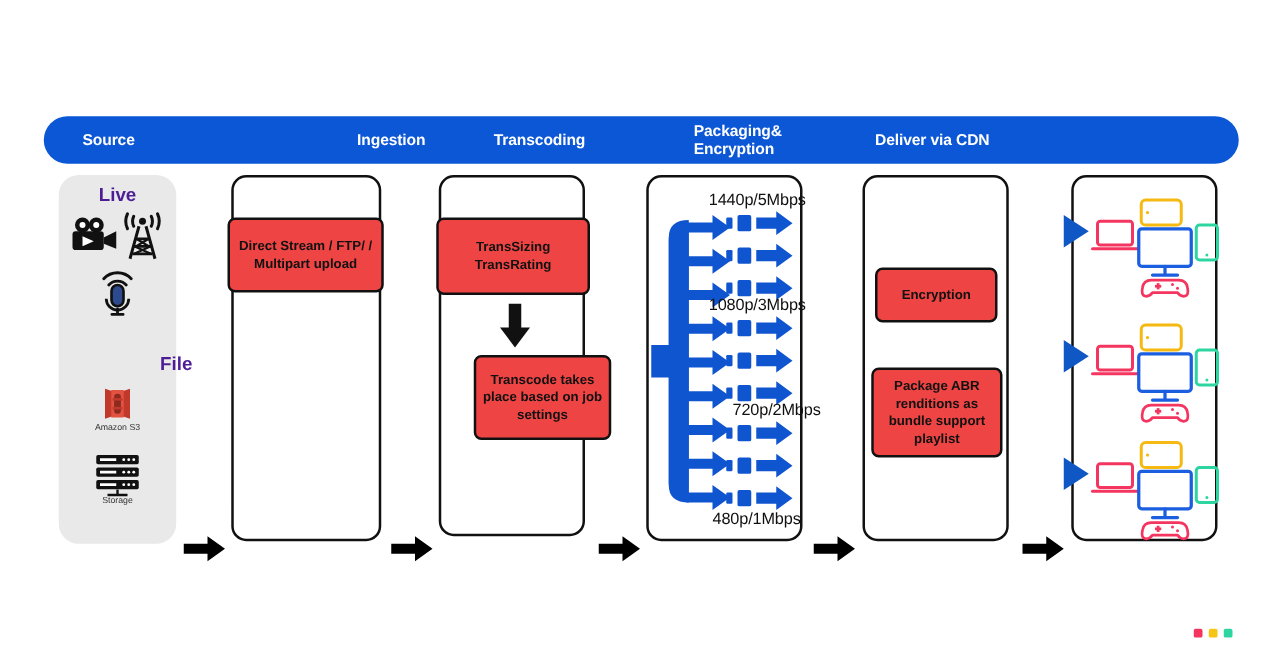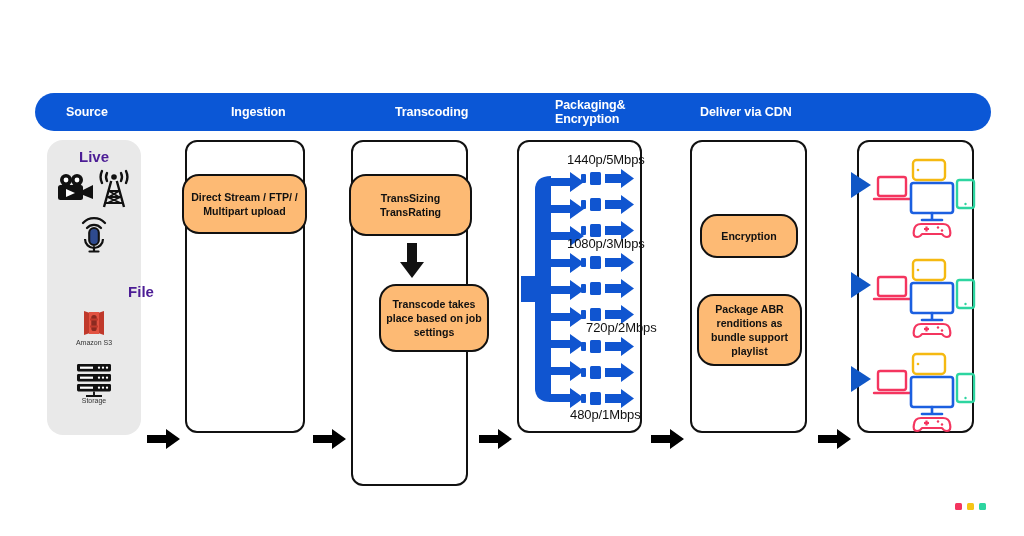--- a/index.html
+++ b/index.html
@@ -9,41 +9,41 @@
   
   #page{position:absolute;left:0;top:0;width:1024px;height:536px;
         background:#fff;border-radius:26px;overflow:hidden;}
 
   
   #header-bar{position:absolute;left:35px;top:93px;width:956px;height:38px;
               background:#0B57D6;border-radius:19px;display:flex;align-items:center;}
   .hdr-cell{flex:0 0 auto;color:#ffffff;font-weight:bold;font-size:12.5px;
             line-height:1.12;letter-spacing:-0.1px;}
   .hdr-cell.c0{width:165px;padding-left:31px;}
-  .hdr-cell.c1{width:164px;}
+  .hdr-cell.c1{width:164px;text-align:center;}
   .hdr-cell.c2{width:160px;}
   .hdr-cell.c3{width:178px;}
   .hdr-cell.c4{width:145px;}
   .hdr-cell.c5{width:140px;}
 
   
   #row{position:absolute;left:0;top:140px;width:1024px;height:300px;}
 
   .panel{position:absolute;top:0;border:2.2px solid #111;border-radius:12px;
          background:#fff;box-sizing:border-box;}
   #panel-source{left:47px;width:94px;height:295px;background:#e9e9e9;
                 border:none;border-radius:16px;}
   #panel-ingestion{left:185px;width:120px;height:293px;}
-  #panel-transcoding{left:351px;width:117px;height:346px;}
+  #panel-transcoding{left:351px;width:117px;height:289px;}
   #panel-fragmentation{left:517px;width:125px;height:293px;}
   #panel-packaging{left:690px;width:117px;height:293px;}
   #panel-cdn{left:857px;width:117px;height:293px;}
 
   
-  .box{position:absolute;border:2.2px solid #111;border-radius:17px;background:#fdba74;
+  .box{position:absolute;border:2.2px solid #111;border-radius:6px;background:#ef4444;
        box-sizing:border-box;display:flex;align-items:center;justify-content:center;
        text-align:center;font-weight:bold;font-size:10.6px;line-height:1.33;color:#111;
        padding:4px 5px;}
 
   
   .src-title{position:absolute;width:100%;text-align:center;font-weight:bold;
              font-size:15px;color:#4c1d95;}
   #src-live-title{top:8px;}
   #src-file-title{top:143px;margin-left:47px;}
   .src-icon{position:absolute;}

